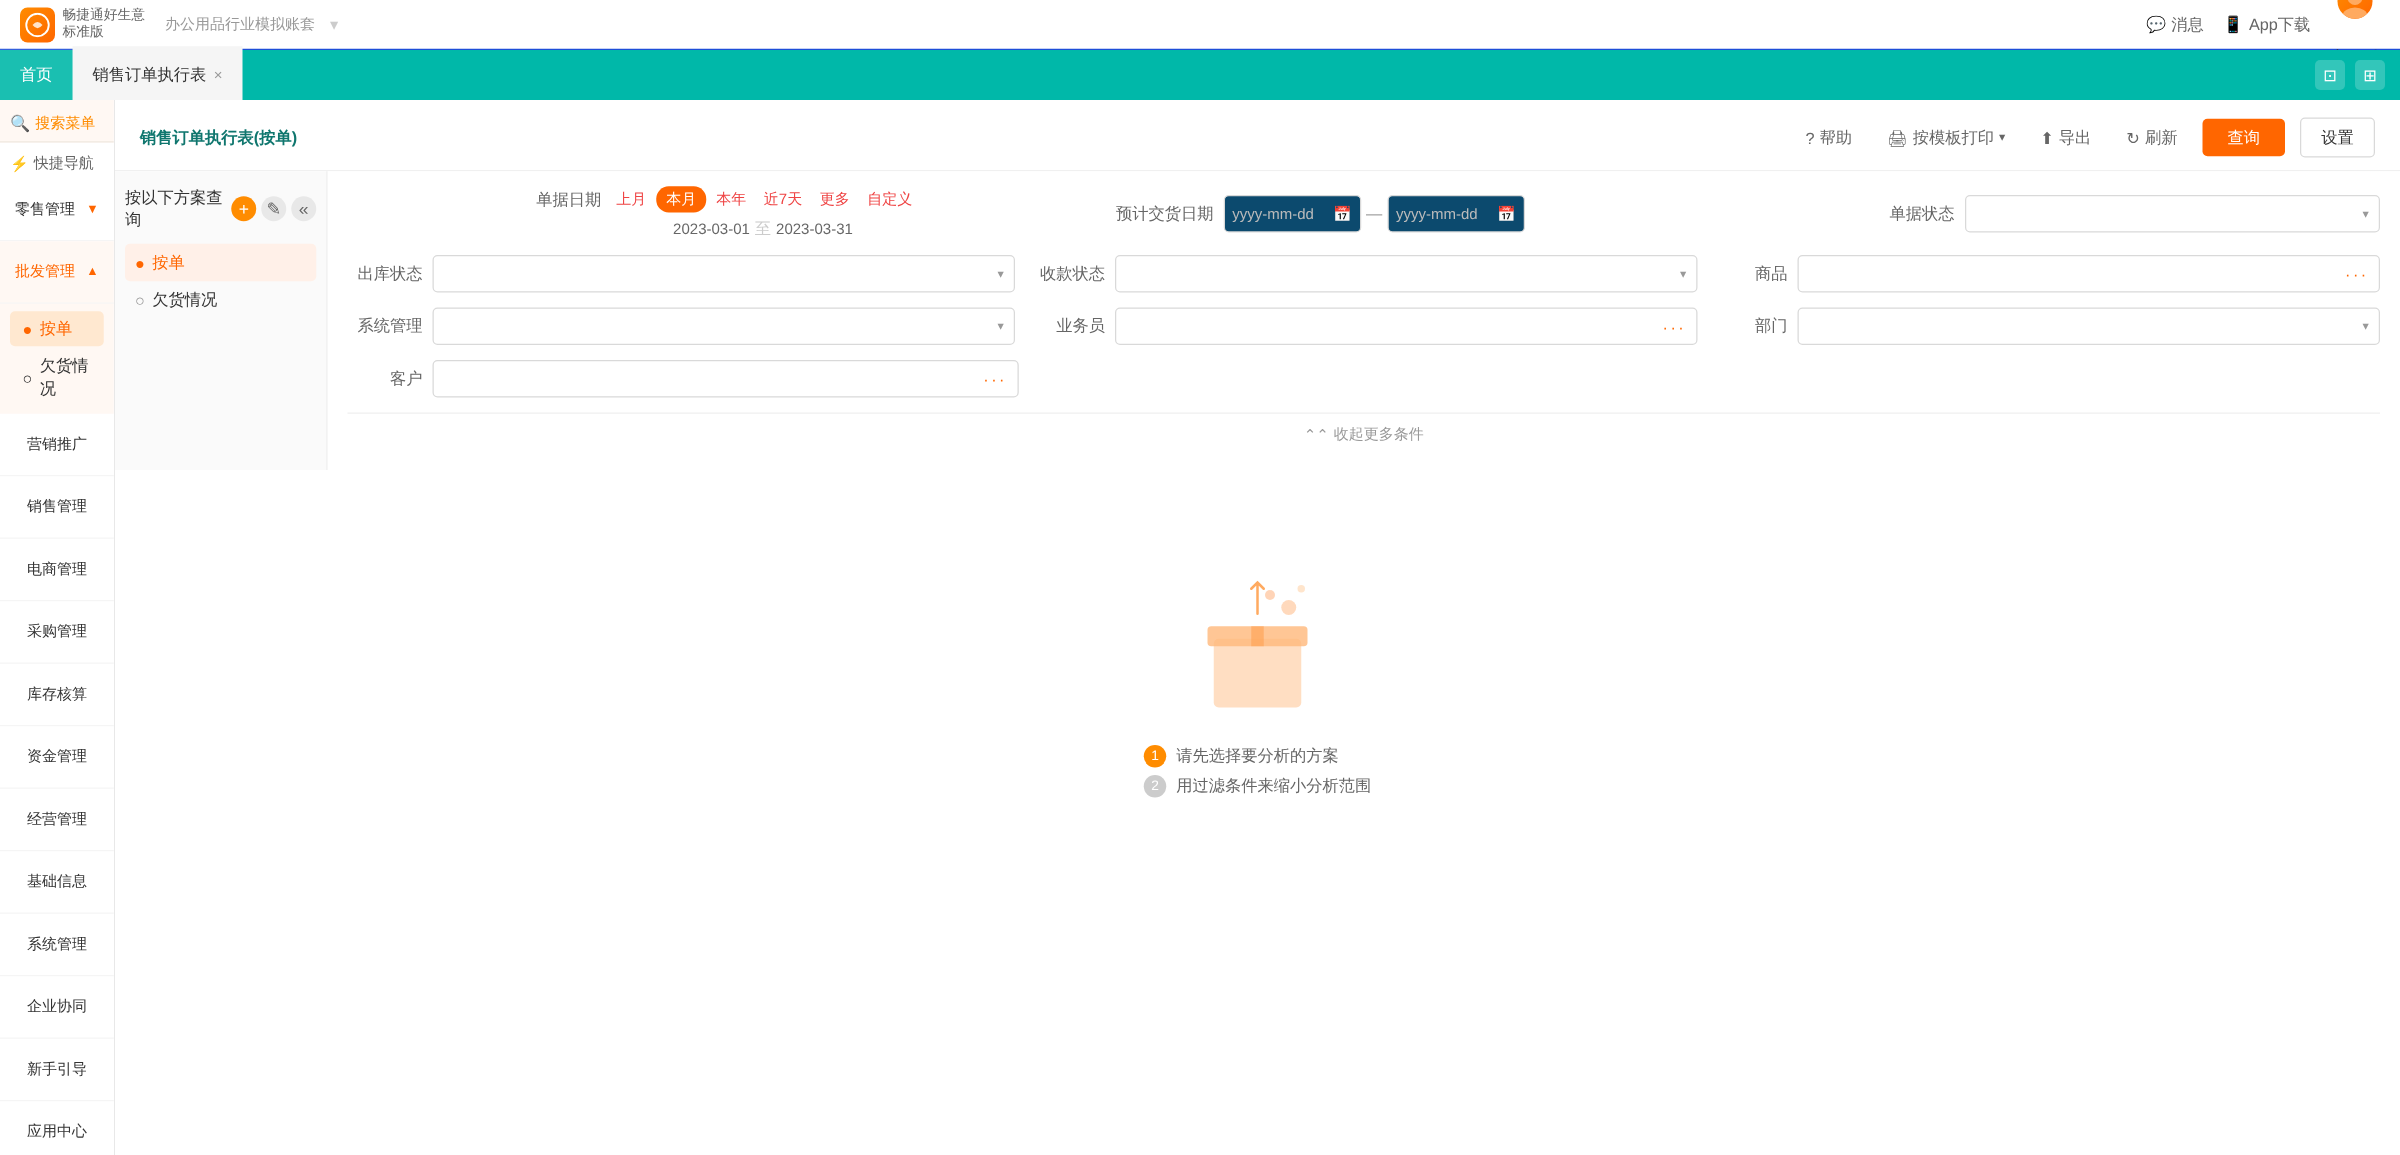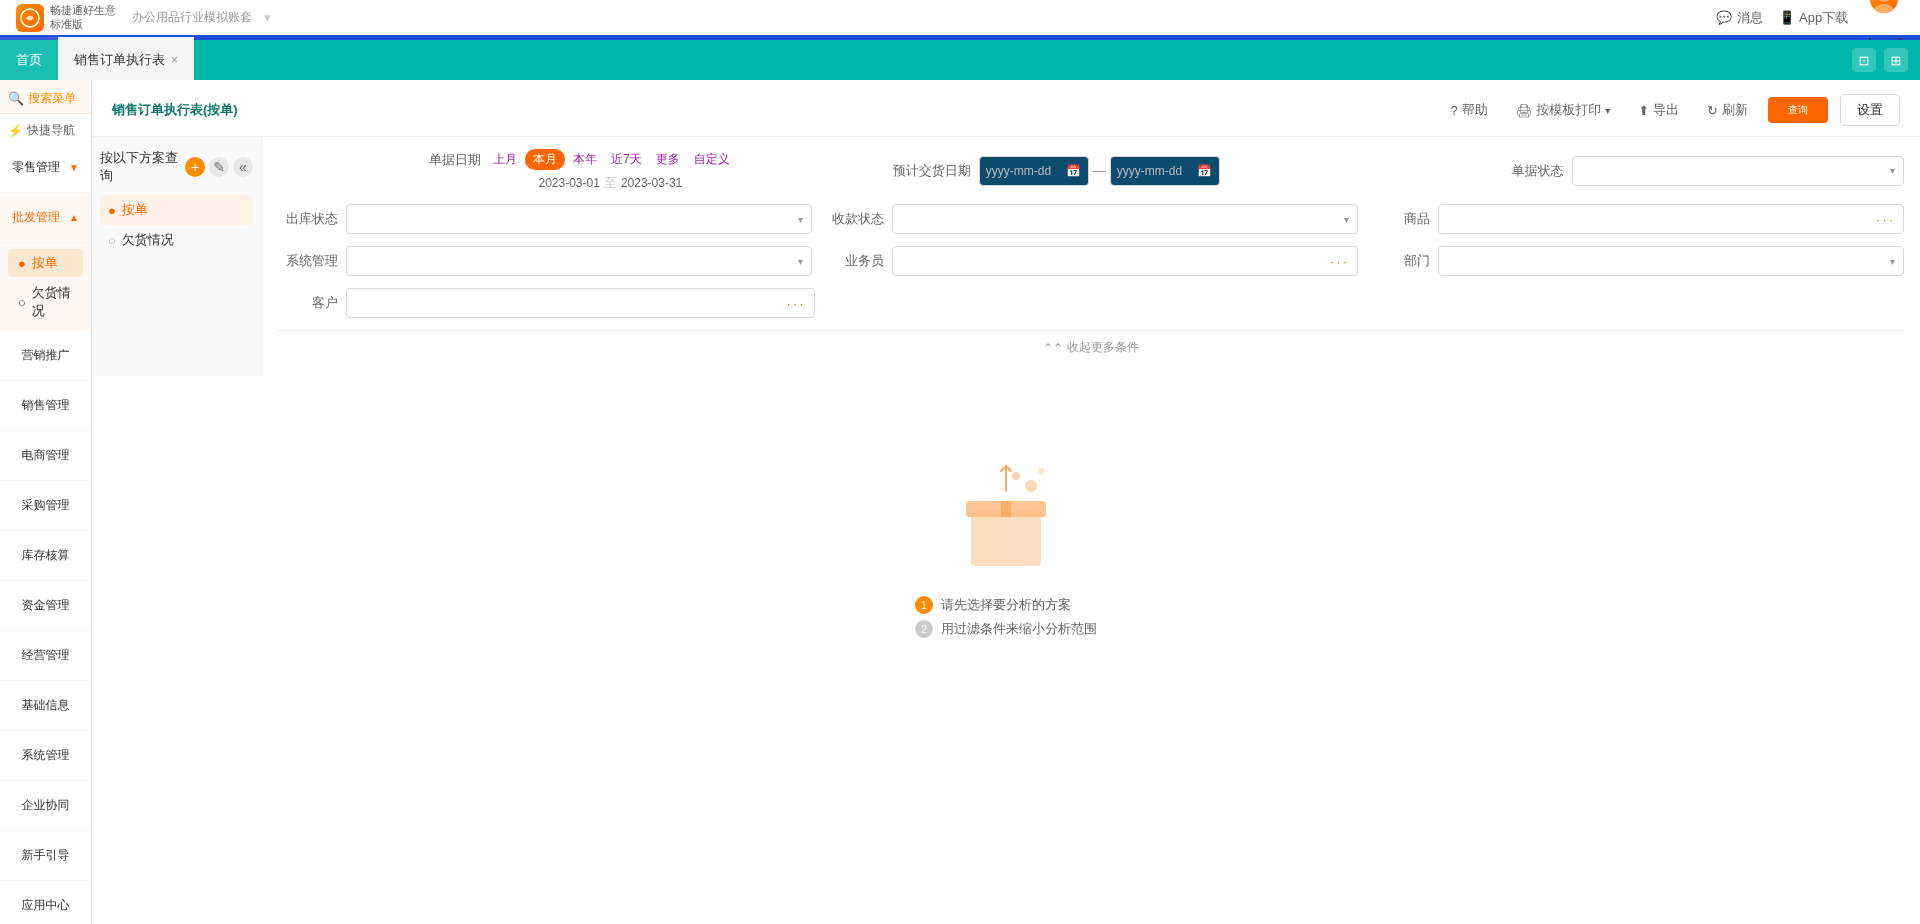--- a/index.html
+++ b/index.html
@@ -6,21 +6,21 @@
     body { font-family: 'Microsoft YaHei', Arial, sans-serif; font-size: 13px; background: #f5f5f5; color: #333; height: 924px; overflow: hidden; display: flex; flex-direction: column; }
 
     
     .top-header {
       height: 40px;
       background: #fff;
       display: flex;
       align-items: center;
       justify-content: space-between;
       padding: 0 16px;
-      border-bottom: 5px solid #1d4ed8;
+      border-bottom: 1px solid #1d4ed8;
       flex-shrink: 0;
     }
     .top-header-left {
       display: flex;
       align-items: center;
       gap: 8px;
     }
     .logo-area {
       display: flex;
       align-items: center;
@@ -232,21 +232,21 @@
       border: none;
       background: none;
     }
     .btn-primary {
       background: #ff6600;
       color: white;
       border: none;
       padding: 6px 20px;
       border-radius: 4px;
       cursor: pointer;
-      font-size: 10px;
+      font-size: 13px;
     }
     .btn-secondary {
       background: white;
       color: #333;
       border: 1px solid #d9d9d9;
       padding: 6px 16px;
       border-radius: 4px;
       cursor: pointer;
       font-size: 13px;
     }
@@ -346,21 +346,21 @@
     }
     .filter-select-arrow { color: #999; font-size: 10px; }
     .date-quick-btns {
       display: flex;
       align-items: center;
       gap: 2px;
     }
     .date-quick-btn {
       padding: 2px 6px;
       font-size: 12px;
-      color: #a21caf;
+      color: #ef4444;
       cursor: pointer;
       border-radius: 3px;
     }
     .date-quick-btn.active {
       background: #ff6600;
       color: white;
       border-radius: 10px;
       padding: 2px 8px;
     }
     .date-range {

